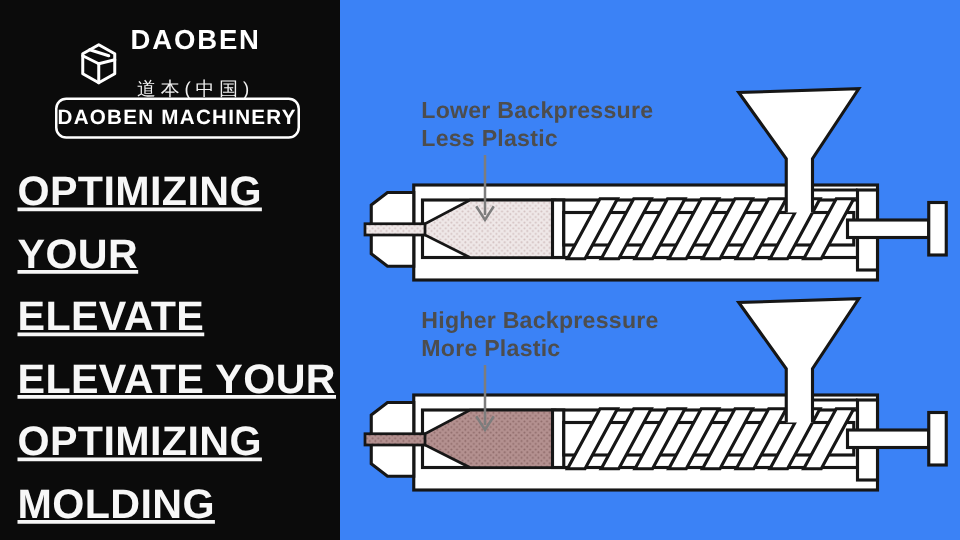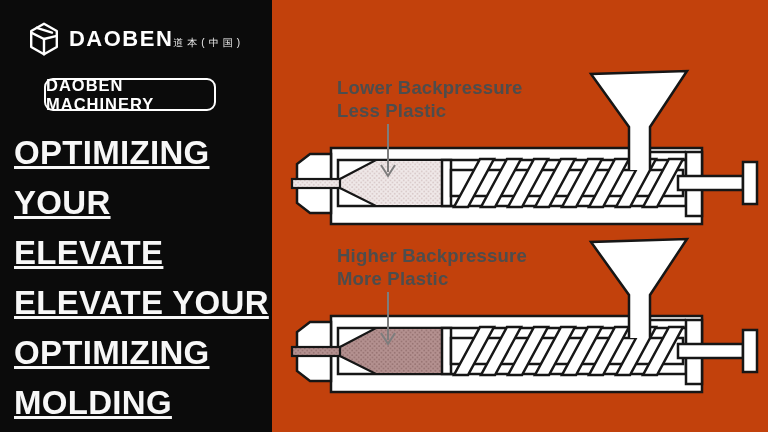--- a/index.html
+++ b/index.html
@@ -3,32 +3,32 @@
 <meta charset="utf-8">
 <style>
   html,body{margin:0;padding:0;background:#333;}
   .stage{position:relative;width:768px;height:432px;overflow:hidden;background:#ffffff;
          font-family:"Liberation Sans",sans-serif;}
   
   .left{position:absolute;left:0;top:0;width:272px;height:432px;background:#0b0b0b;}
   .brand{position:absolute;top:21px;left:0;right:0;display:flex;justify-content:center;
          align-items:center;gap:9px;}
   .logo{width:32px;height:36px;}
-  .brand-text{display:flex;align-items:flex-end;}
+  .brand-text{display:flex;flex-direction:column;align-items:center;}
   .brand-name{color:#ffffff;font-size:22px;font-weight:bold;letter-spacing:1.5px;line-height:22px;}
-  .brand-cn{color:#f0f0f0;font-size:10px;letter-spacing:4px;margin-top:6px;}
-  .badge{position:absolute;top:78px;left:44px;width:172px;height:33px;box-sizing:border-box;
+  .brand-cn{color:#f0f0f0;font-size:15px;letter-spacing:4px;margin-top:19px;}
+  .badge{position:absolute;top:78px;left:44px;width:196px;height:33px;box-sizing:border-box;
          border:2px solid #ffffff;border-radius:9px;display:flex;align-items:center;
-         justify-content:flex-end;}
+         justify-content:flex-start;}
   .badge span{color:#ffffff;font-size:16.5px;font-weight:bold;letter-spacing:1px;}
   .headline{position:absolute;top:128px;left:14px;margin:0;font-size:33px;font-weight:bold;
             line-height:50px;color:#f7f7f7;letter-spacing:0.3px;}
   .headline span{display:block;text-decoration:underline;}
   
-  .canvas{position:absolute;left:272px;top:0;width:496px;height:432px;background:#c2410c;}
+  .canvas{position:absolute;left:272px;top:0;width:496px;height:432px;background:#3b82f6;}
   .diag{position:absolute;left:16px;width:478px;height:180px;}
   #diag-top{top:60px;}
   #diag-bottom{top:228px;}
   
   .ln{fill:#ffffff;stroke:#161616;stroke-width:2.5;}
   .lnt{fill:none;stroke:#161616;stroke-width:2.5;}
   .pool{stroke:#161616;stroke-width:2.2;}
   .dlabel{font-family:"Liberation Sans",sans-serif;font-size:18.5px;font-weight:600;
           fill:#4d4d4d;letter-spacing:0.2px;}
   .leader{stroke:#7d7d7d;stroke-width:2;fill:none;}

